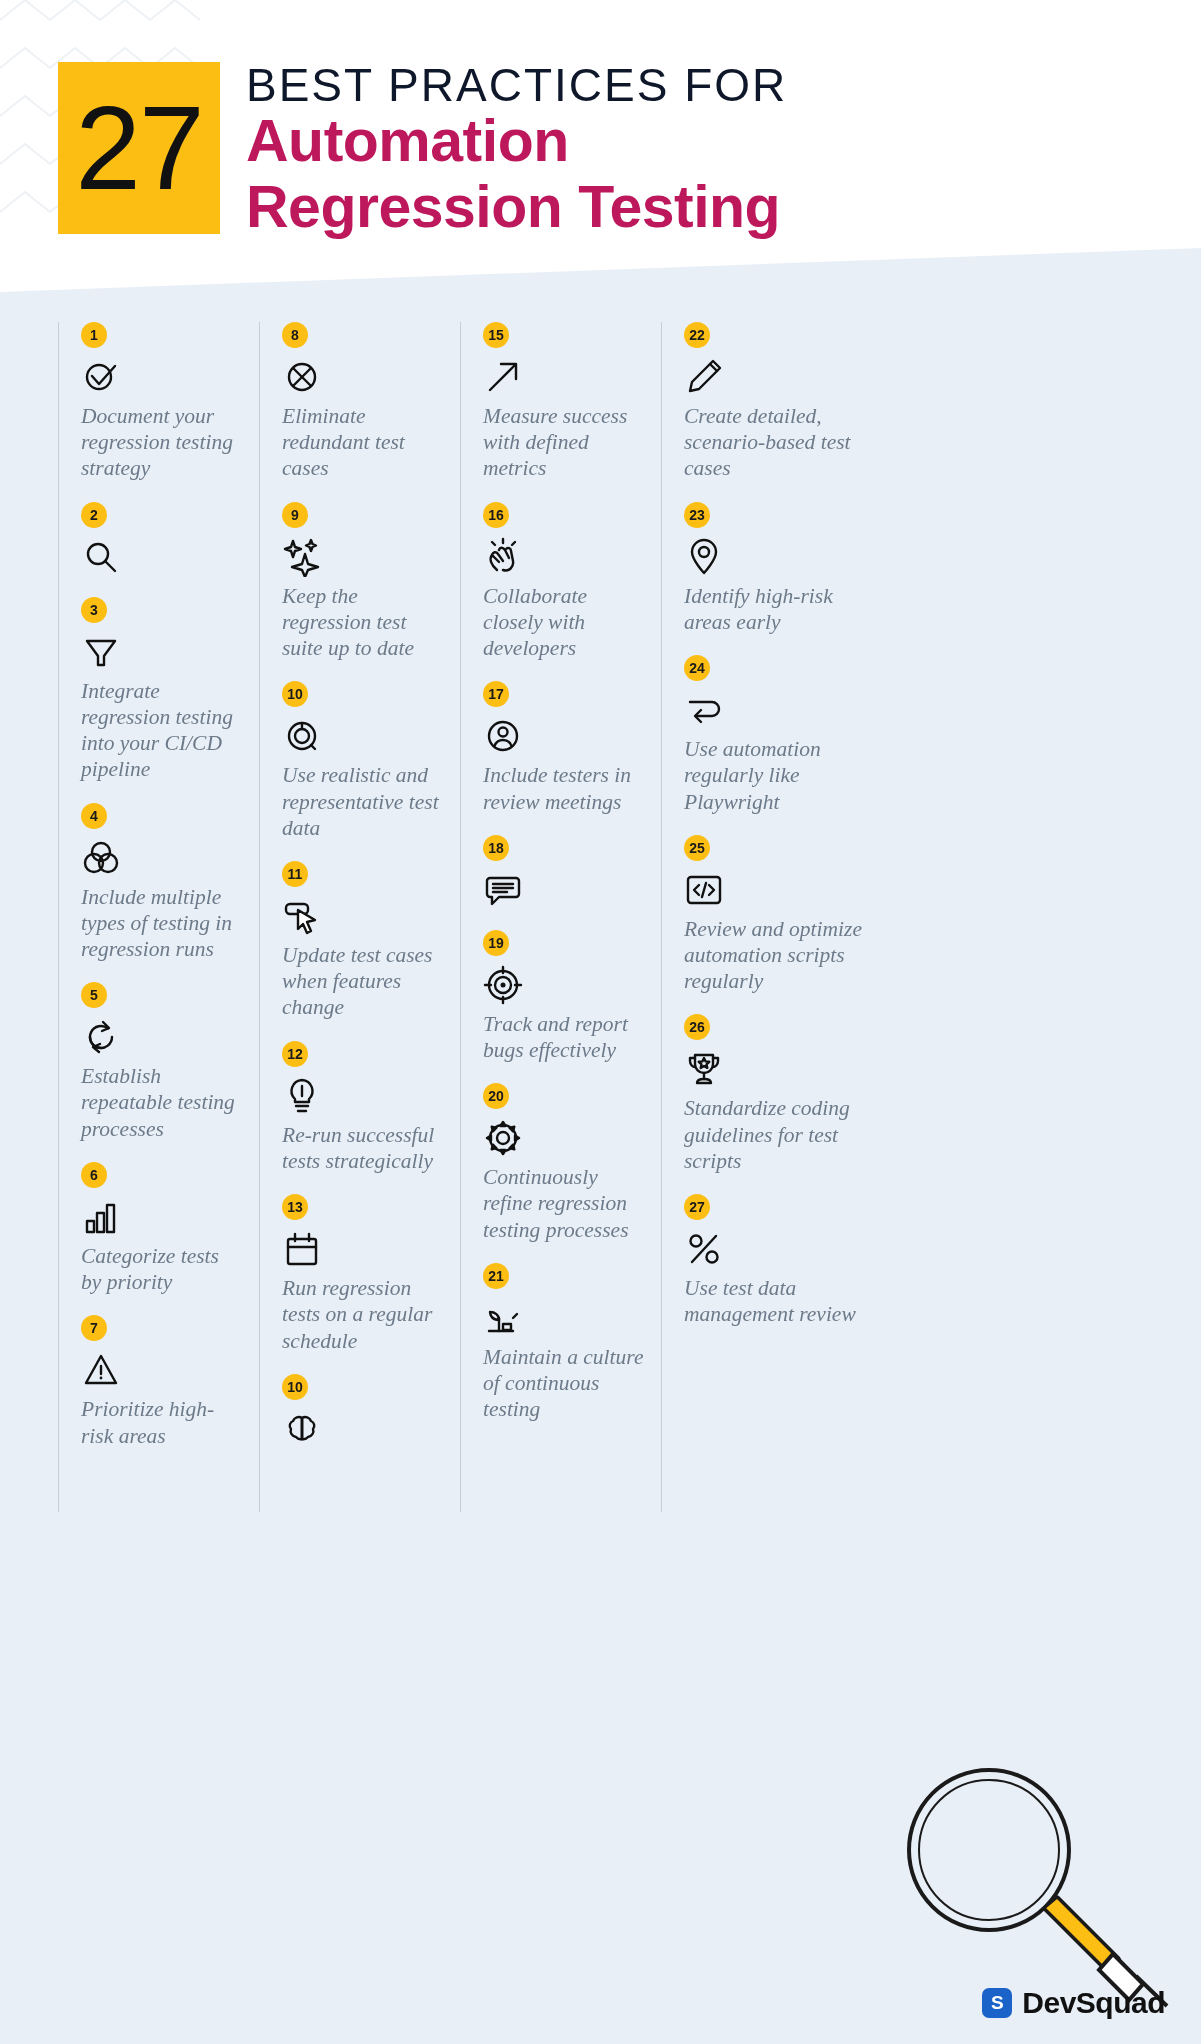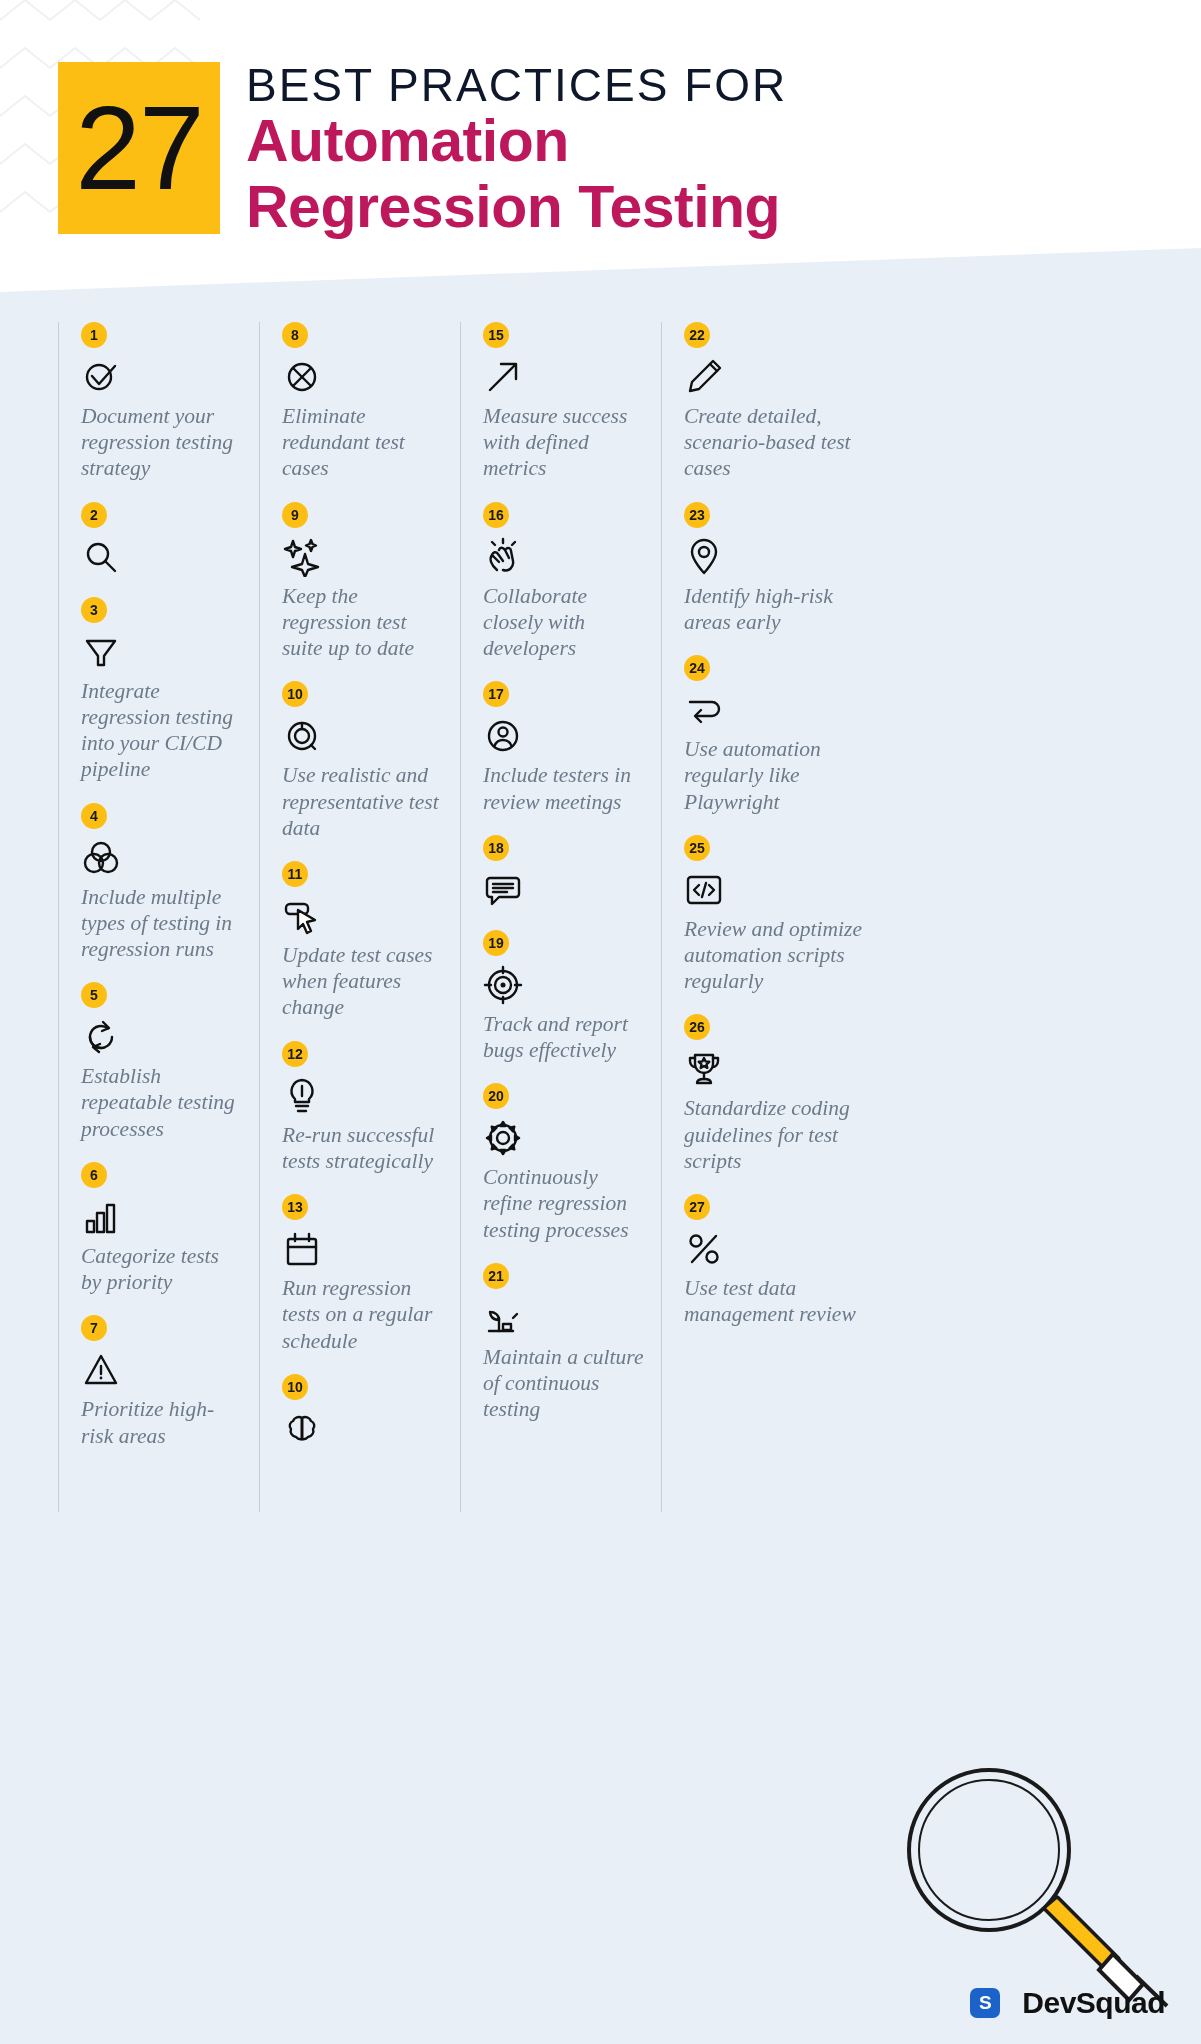--- a/index.html
+++ b/index.html
@@ -96,21 +96,21 @@
     display:flex;align-items:center;gap:10px;
   }
   .brand-mark{
     width:30px;height:30px;border-radius:7px;background:#1B63C8;
     display:flex;align-items:center;justify-content:center;
     color:#fff;font-family:"Liberation Sans",sans-serif;
     font-size:19px;font-weight:bold;
   }
   .brand-name{
     font-family:"Liberation Sans", sans-serif;
-    font-size:30px;font-weight:bold;color:#111;letter-spacing:-.5px;margin-left:12px;
+    font-size:30px;font-weight:bold;color:#111;letter-spacing:-.5px;
   }
 </style>
 </head>
 <body>
 
 <div class="page">
 
   <svg class="zigzag" viewBox="0 0 300 250">
     <g stroke="#DDE3EA" stroke-width="2" fill="none">
       <polyline points="0,20 25,0 50,20 75,0 100,20 125,0 150,20 175,0 200,20"></polyline>

